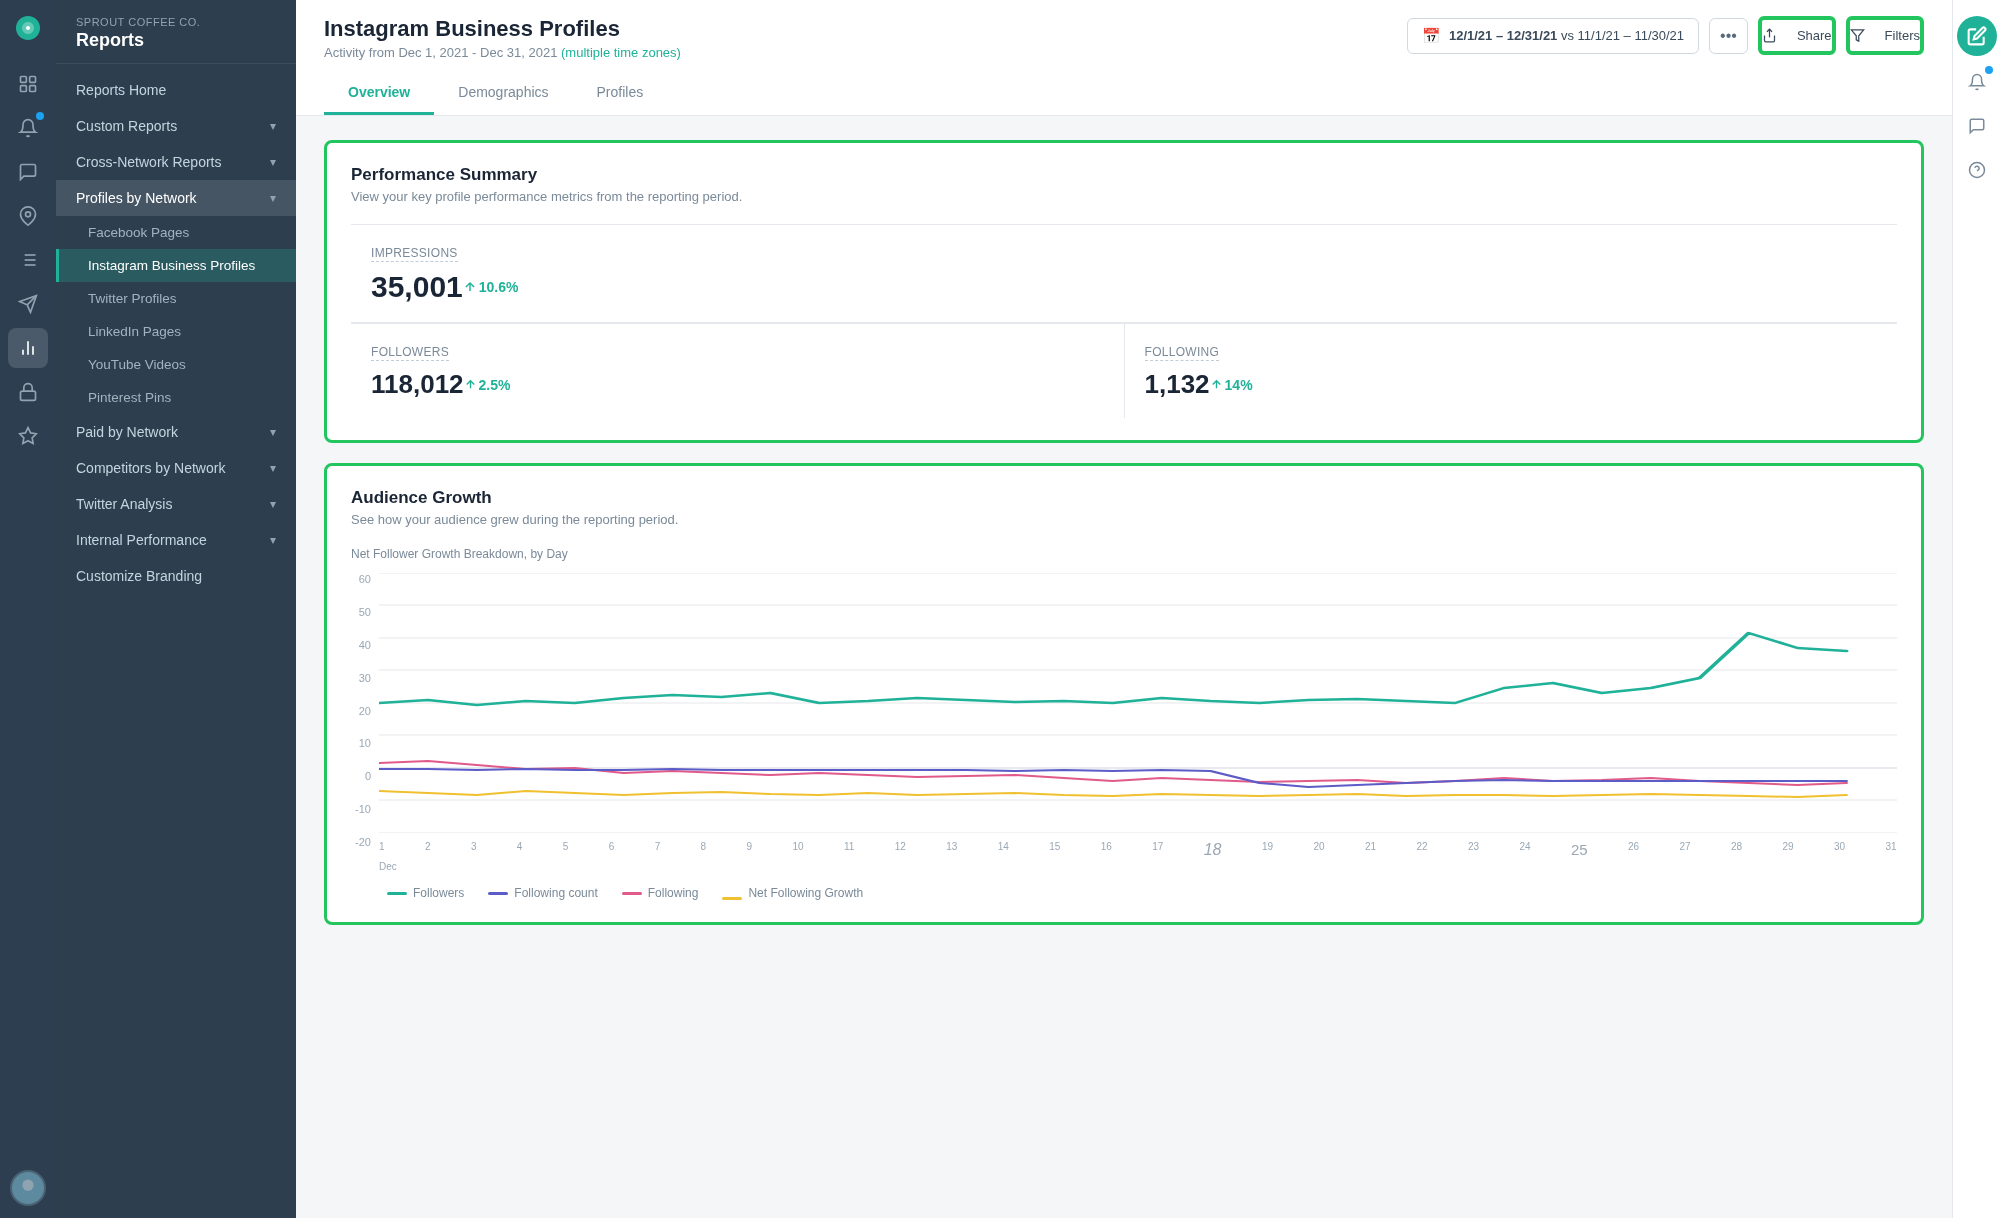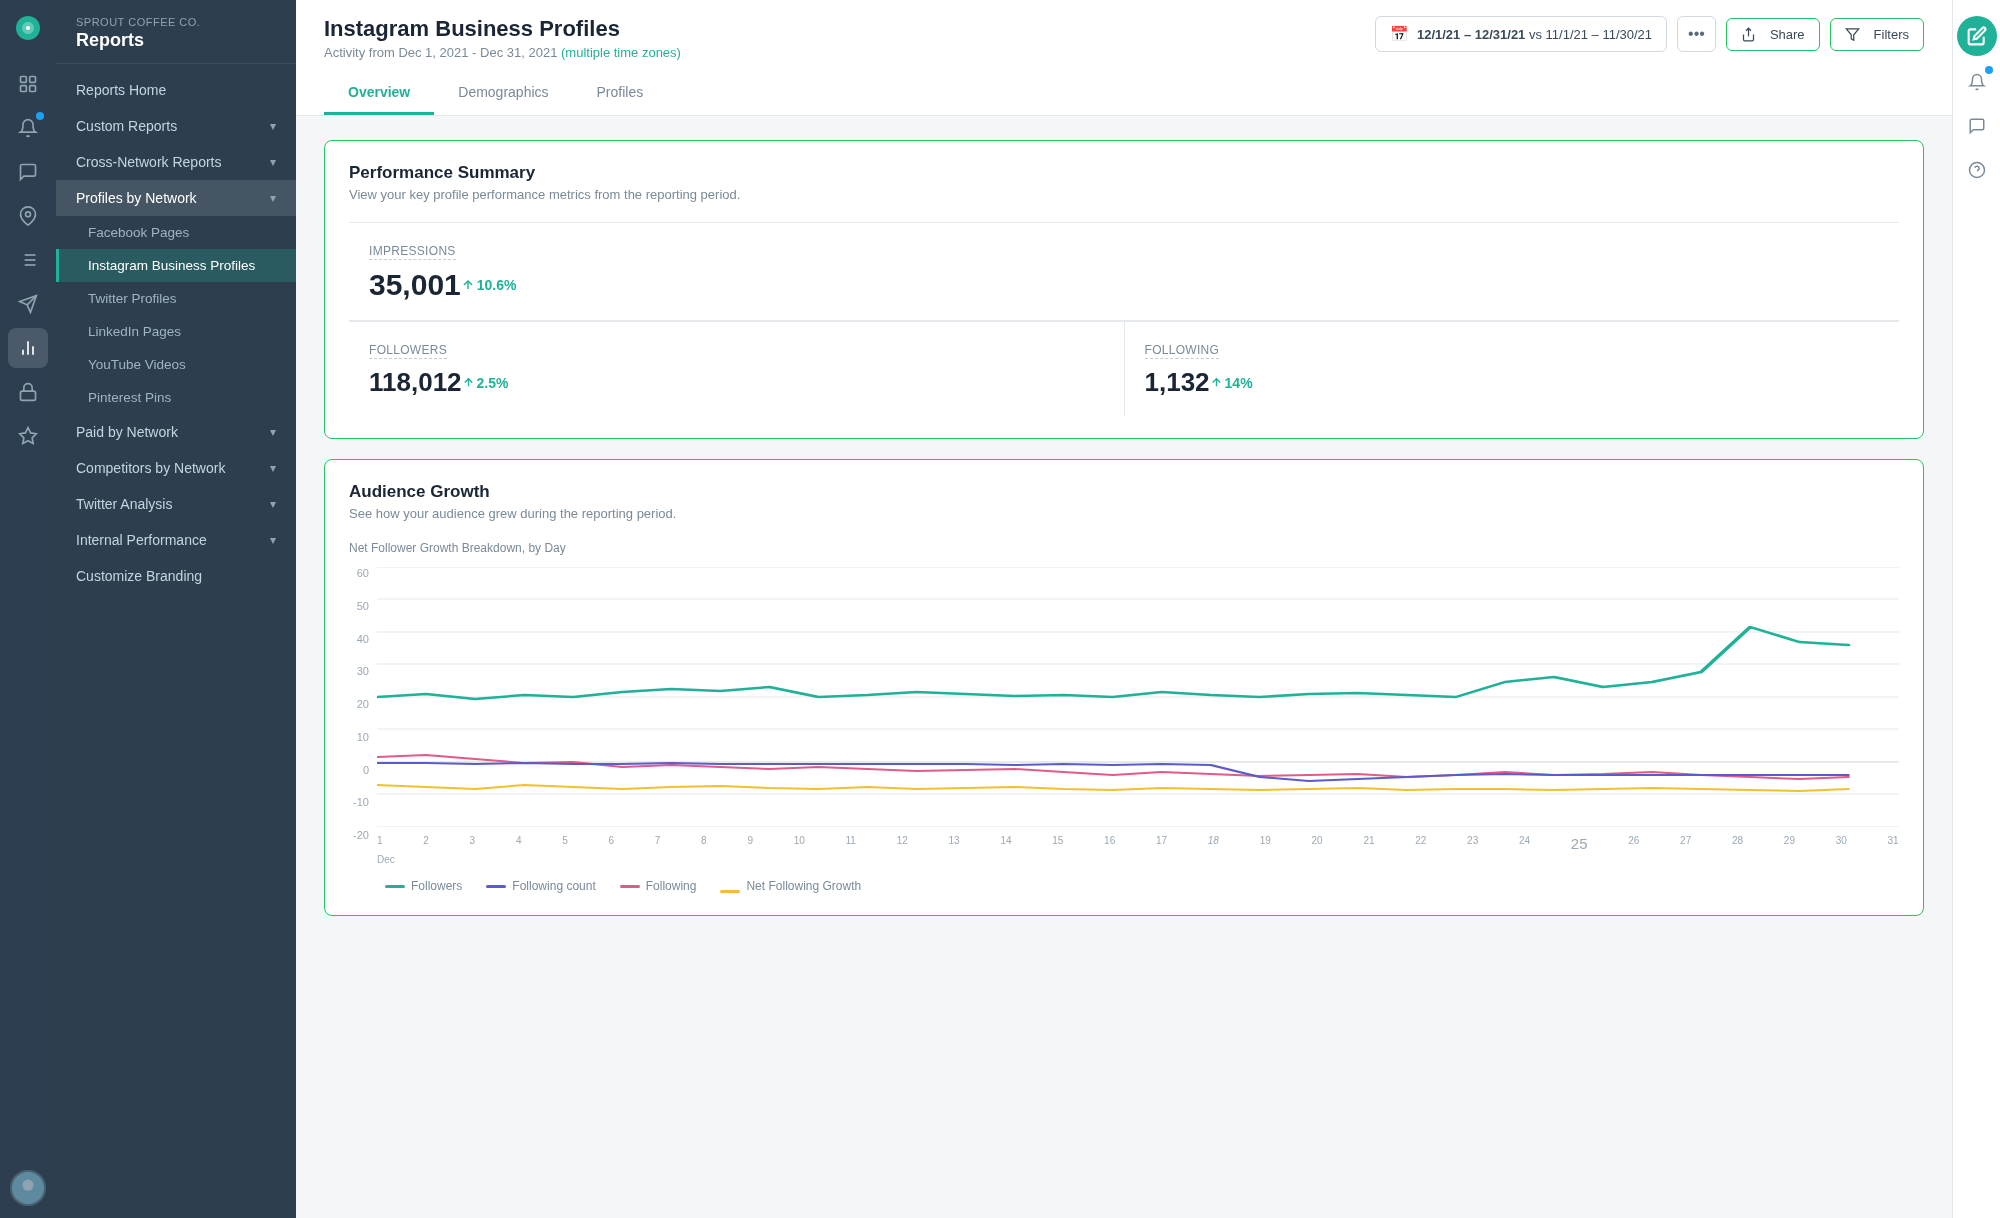--- a/index.html
+++ b/index.html
@@ -173,23 +173,23 @@
       background: #fff;
       cursor: pointer;
       font-size: 13px;
       color: #3a4a5a;
       white-space: nowrap;
     }
     .date-picker-btn .cal-icon { color: #5a6a7a; font-size: 15px; }
     .action-btn {
       display: flex;
       align-items: center;
-      gap: 14px;
-      padding: 8px 14px;
-      border: 1px solid #22c55e;
+      gap: 20px;
+      padding: 8px 0;
+      border: 4px solid #22c55e;
       border-radius: 6px;
       background: #fff;
       cursor: pointer;
       font-size: 13px;
       color: #3a4a5a;
       font-weight: 500;
     }
     .more-btn {
       padding: 8px 10px;
       border: 1px solid #d0d8e0;
@@ -217,21 +217,21 @@
     
     .content {
       flex: 1;
       overflow-y: auto;
       padding: 24px 28px;
       background: #f5f6f8;
     }
     .card {
       background: #fff;
       border-radius: 8px;
-      border: 1px solid #22c55e;
+      border: 3px solid #22c55e;
       margin-bottom: 20px;
       padding: 22px 24px;
     }
     .card-title {
       font-size: 17px;
       font-weight: 700;
       color: #1a2535;
       margin-bottom: 4px;
     }
     .card-subtitle {
@@ -739,21 +739,21 @@
             <span style="font-size:10px;color:#9aa8b5;">8</span>
             <span style="font-size:10px;color:#9aa8b5;">9</span>
             <span style="font-size:10px;color:#9aa8b5;">10</span>
             <span style="font-size:10px;color:#9aa8b5;">11</span>
             <span style="font-size:10px;color:#9aa8b5;">12</span>
             <span style="font-size:10px;color:#9aa8b5;">13</span>
             <span style="font-size:10px;color:#9aa8b5;">14</span>
             <span style="font-size:10px;color:#9aa8b5;">15</span>
             <span style="font-size:10px;color:#9aa8b5;">16</span>
             <span style="font-size:10px;color:#9aa8b5;">17</span>
-            <span style="font-size:10px;color:#9aa8b5;font-style:italic;">18</span>
+            <span style="font-size:16px;color:#9aa8b5;font-style:italic;">18</span>
             <span style="font-size:10px;color:#9aa8b5;">19</span>
             <span style="font-size:10px;color:#9aa8b5;">20</span>
             <span style="font-size:10px;color:#9aa8b5;">21</span>
             <span style="font-size:10px;color:#9aa8b5;">22</span>
             <span style="font-size:10px;color:#9aa8b5;">23</span>
             <span style="font-size:10px;color:#9aa8b5;">24</span>
             <span style="font-size:15px;color:#9aa8b5;">25</span>
             <span style="font-size:10px;color:#9aa8b5;">26</span>
             <span style="font-size:10px;color:#9aa8b5;">27</span>
             <span style="font-size:10px;color:#9aa8b5;">28</span>

